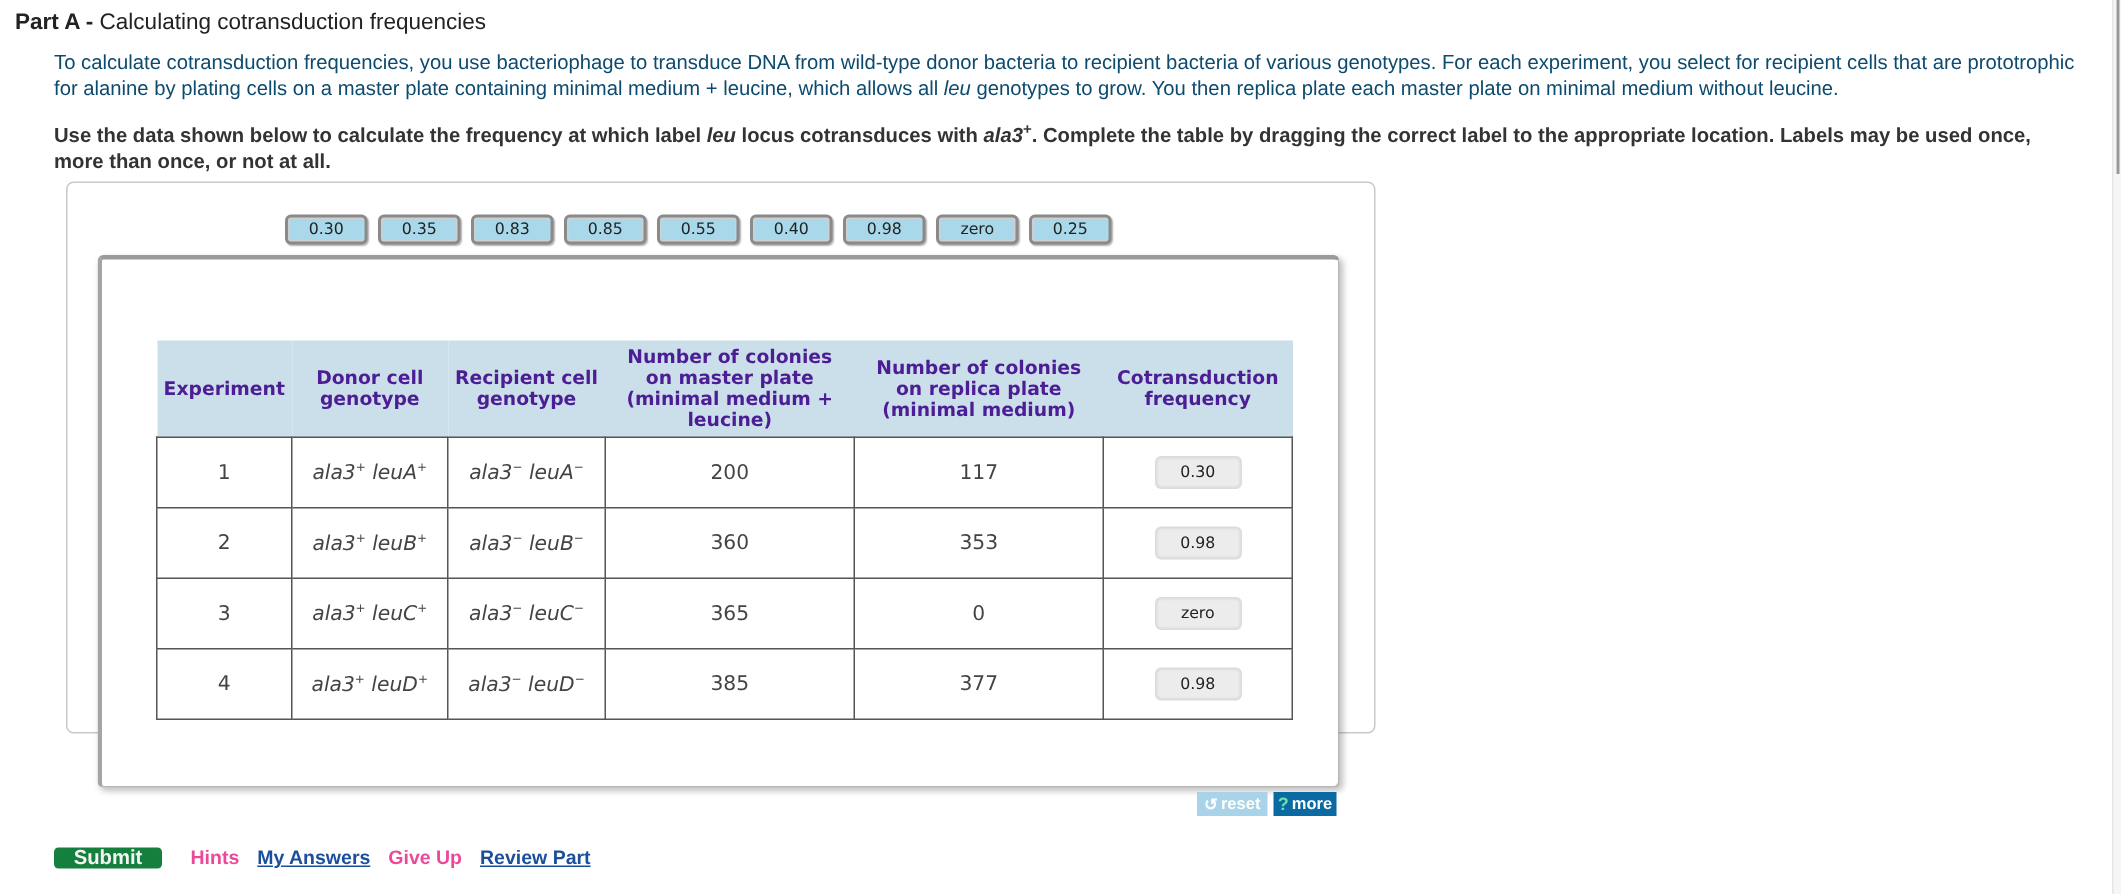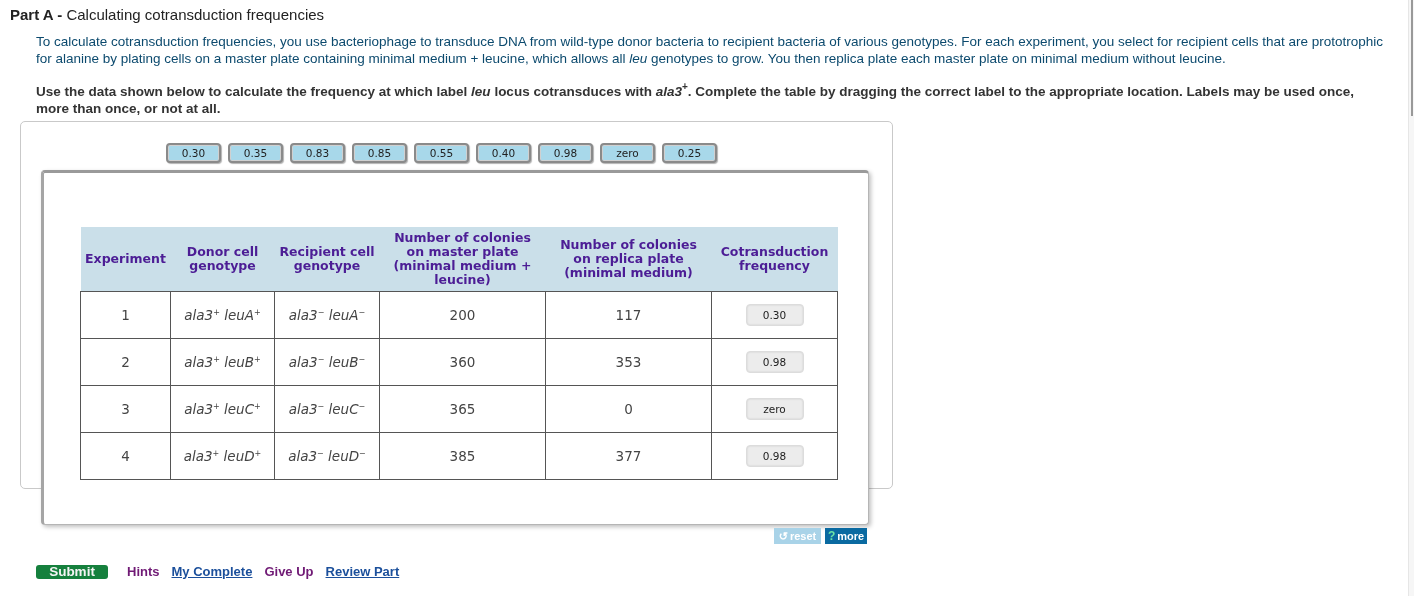--- a/index.html
+++ b/index.html
@@ -8,21 +8,21 @@
     background: #ffffff; color: #333;
     font-family: "Liberation Sans", sans-serif;
   }
   .part-title { position: absolute; left: 10px; top: 6px; font-size: 15px; color: #222; }
   .part-title b { font-weight: bold; text-align: right; }
   .intro { position: absolute; left: 36px; top: 33px; width: 1350px; font-size: 13.5px; line-height: 17px; color: #0c4a6e; }
   .instruction { position: absolute; left: 36px; top: 78px; width: 1350px; font-size: 13.5px; line-height: 17px; font-weight: bold; color: #333; }
   .instruction sup { font-size: 10px; }
 
   .outer-panel {
-    position: absolute; left: 20px; top: 121px; width: 873px; height: 368px;
+    position: absolute; left: 44px; top: 121px; width: 873px; height: 368px;
     border: 1px solid #c9c9c9; border-radius: 5px; background: #fff; box-sizing: border-box;
   }
   .label-bank { position: absolute; left: 145px; top: 21px; display: flex; gap: 7px; }
   .drag-label {
     width: 55px; height: 20px; box-sizing: border-box;
     background: #a8d8ea; border: 2px solid #8a8a8a; border-radius: 4px;
     box-shadow: inset 0 0 0 1px #d0d0d0, 1px 1px 1px rgba(0,0,0,0.3);
     font-family: "DejaVu Sans", sans-serif; font-size: 10.5px; color: #222;
     display: flex; align-items: center; justify-content: center; cursor: grab;
   }
@@ -62,21 +62,21 @@
     position: absolute; left: 804px; top: 406px; width: 42px; height: 16px;
     background: #0a6aa1; color: #fff; font-size: 11px; font-weight: bold;
     display: flex; align-items: center; justify-content: center; gap: 2px;
   }
   .btn-help .q { color: #6be3a6; font-size: 12px; }
   .footer { position: absolute; left: 36px; top: 564px; display: flex; align-items: center; font-size: 13px; font-weight: bold; }
   .submit-btn {
     width: 72px; height: 14px; background: #15803d; color: #f4f4f4; border-radius: 3px;
     display: flex; align-items: center; justify-content: center; font-size: 13.5px; margin-right: 19px;
   }
-  .footer .muted { color: #701a75; margin-right: 12px; }
+  .footer .muted { color: #ec4899; margin-right: 12px; }
   .footer .link { color: #1b4f9b; text-decoration: underline; margin-right: 12px; }
   .scrollbar { position: absolute; left: 1408px; top: 0; width: 6px; height: 596px; background: #f6f6f6; border-left: 1px solid #e6e6e6; }
   .scroll-thumb { position: absolute; left: 2px; top: 0; width: 2px; height: 116px; background: #999; }
 </style>
 </head>
 <body>
 
 <div class="part-title"><b>Part A -</b> <span>Calculating cotransduction frequencies</span></div>
 
 <div class="intro"><span>To calculate cotransduction frequencies, you use bacteriophage to transduce DNA from wild-type donor bacteria to recipient bacteria of various genotypes. For each experiment, you select for recipient cells that are prototrophic for alanine by plating cells on a master plate containing minimal medium + leucine, which allows all </span><i>leu</i><span> genotypes to grow. You then replica plate each master plate on minimal medium without leucine.</span></div>
@@ -151,20 +151,20 @@
     </div>
   <div class="btn-help">
       <span class="q">?</span>
       <span>more</span>
     </div>
 </div>
 
 <div class="footer">
   <div class="submit-btn">Submit</div>
   <span class="muted">Hints</span>
-  <span class="link">My Complete</span>
+  <span class="link">My Answers</span>
   <span class="muted">Give Up</span>
   <span class="link">Review Part</span>
 </div>
 
 <div class="scrollbar">
     <div class="scroll-thumb"></div>
   </div>
 
 </body></html>

